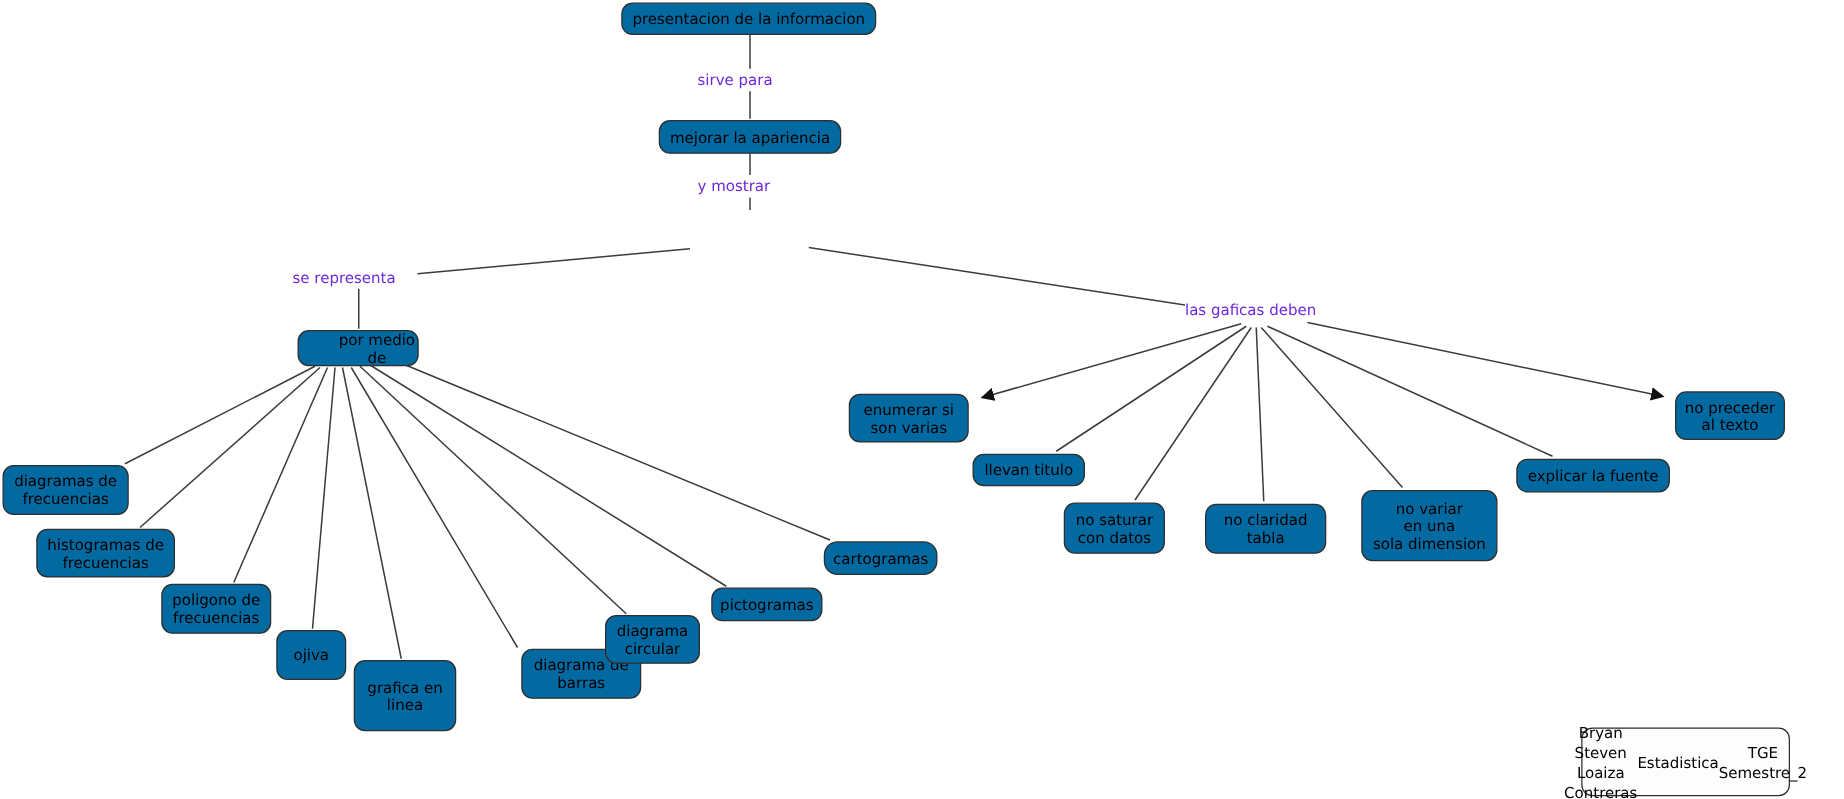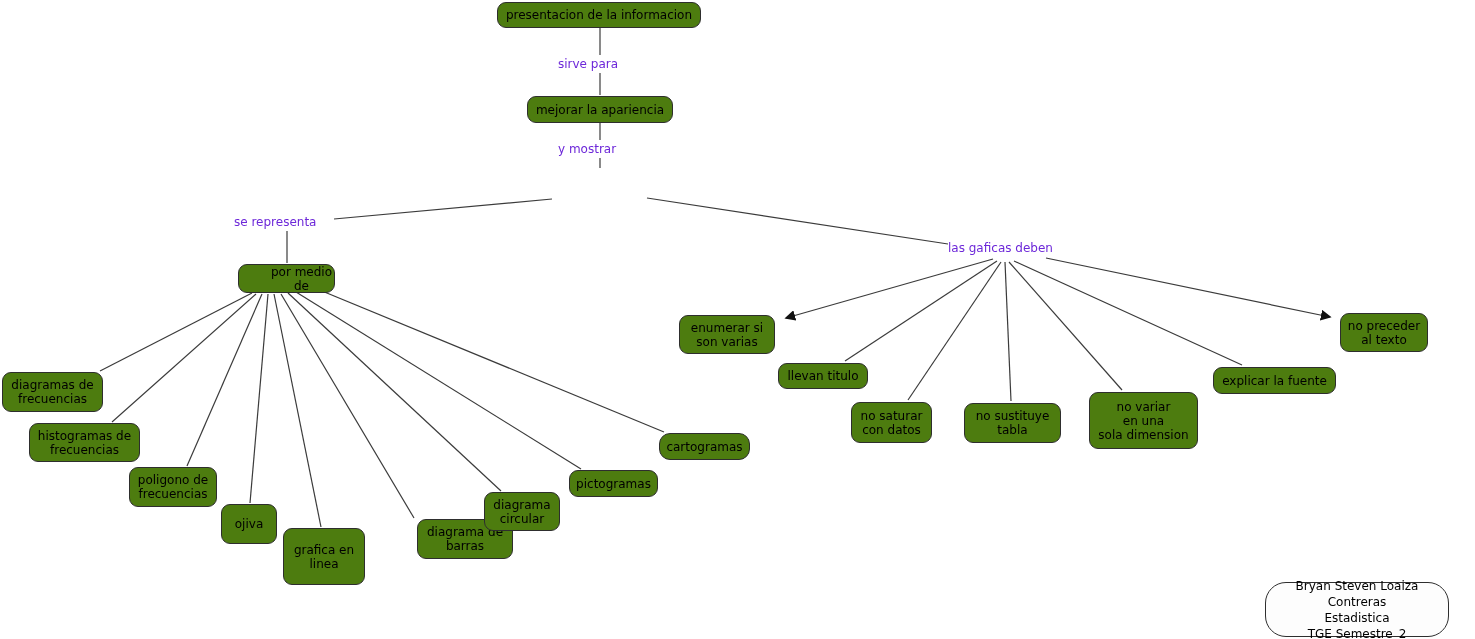--- a/index.html
+++ b/index.html
@@ -17,21 +17,21 @@
     width: 1475px; height: 639px;
   }
   svg.edges line { stroke: #3b3b3b; stroke-width: 1.2; }
   .concept {
     position: absolute;
     box-sizing: border-box;
     display: flex;
     align-items: center;
     justify-content: center;
     text-align: center;
-    background: #4d7c0f;
+    background: #0369a1;
     border: 1.5px solid #2e2e2e;
     border-radius: 9px;
     font-size: 12px;
     line-height: 14px;
     color: #000000;
     white-space: pre-line;
     cursor: default;
   }
   .phrase {
     position: absolute;
@@ -127,31 +127,31 @@
   <div class="phrase" style="left:948px; top:241px; width:116px;">las gaficas deben</div>
 
   <div class="concept" style="left:679px; top:315px; width:96px; height:39px;">enumerar si
 son varias</div>
 
   <div class="concept" style="left:778px; top:363px; width:90px; height:26px;text-align:center;">llevan titulo</div>
 
   <div class="concept" style="left:851px; top:402px; width:81px; height:41px;">no saturar
 con datos</div>
 
-  <div class="concept" style="left:964px; top:403px; width:97px; height:40px;">no sustituye
+  <div class="concept" style="left:964px; top:403px; width:97px; height:40px;">no claridad
 tabla</div>
 
   <div class="concept" style="left:1089px; top:392px; width:109px; height:57px;">no variar
 en una
 sola dimension</div>
 
   <div class="concept" style="left:1213px; top:367px; width:123px; height:27px;">explicar la fuente</div>
 
   <div class="concept" style="left:1340px; top:313px; width:88px; height:39px;">no preceder
 al texto</div>
 
-  <div class="concept credit" style="left:1265px; top:582px; width:184px; height:55px; flex-direction:column;border-radius:21px;">
+  <div class="concept credit" style="left:1265px; top:582px; width:167px; height:55px; flex-direction:row;">
     <span>Bryan Steven Loaiza Contreras</span>
     <span>Estadistica</span>
     <span>TGE Semestre_2</span>
   </div>
 
 </div>
 
 </body></html>

